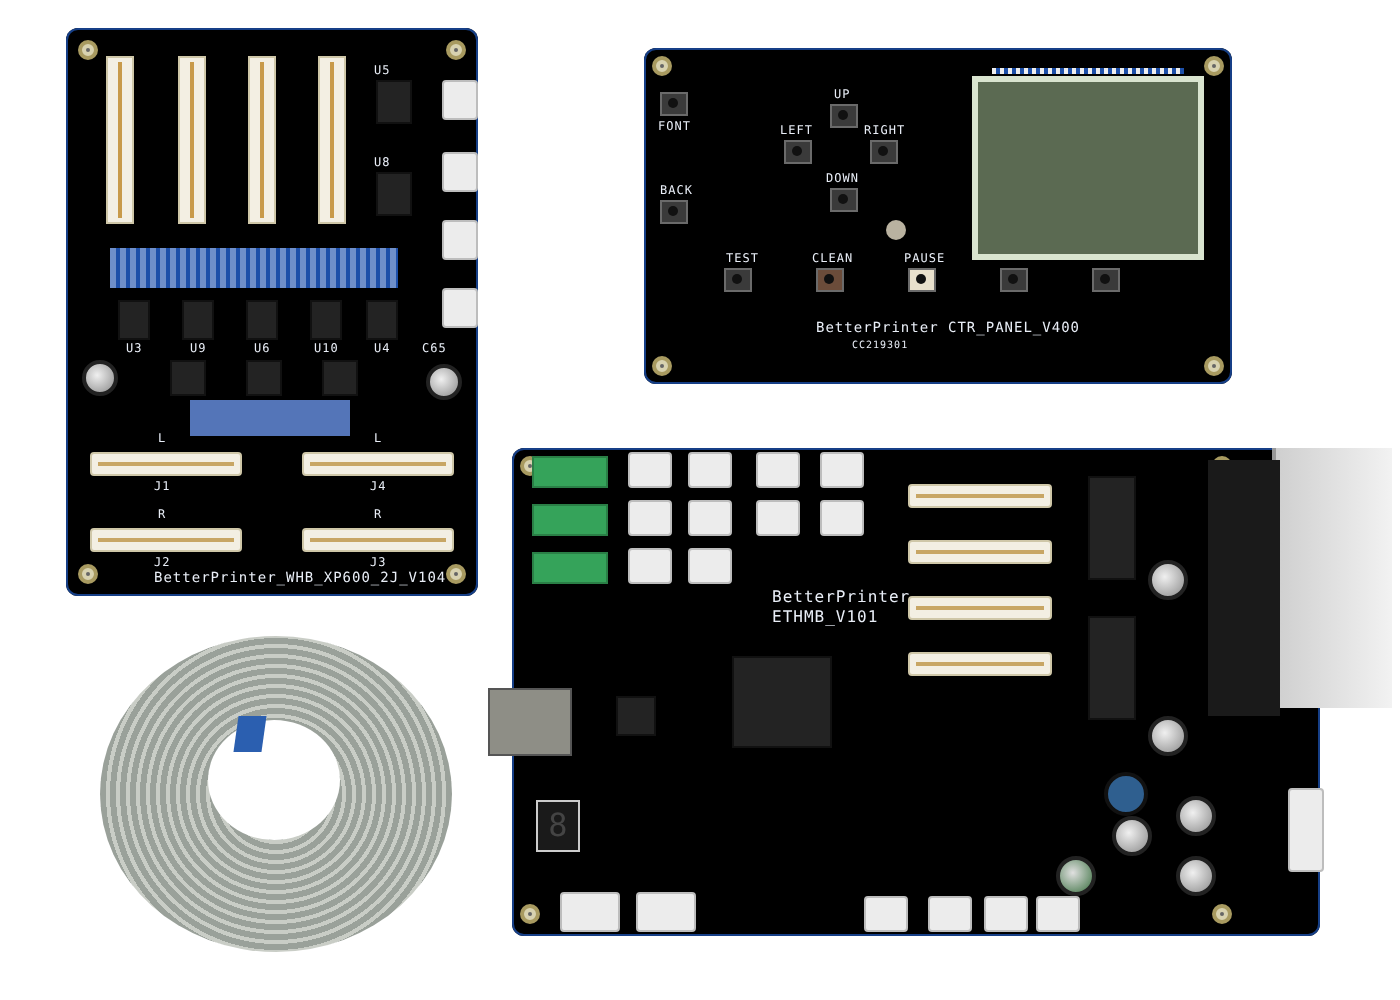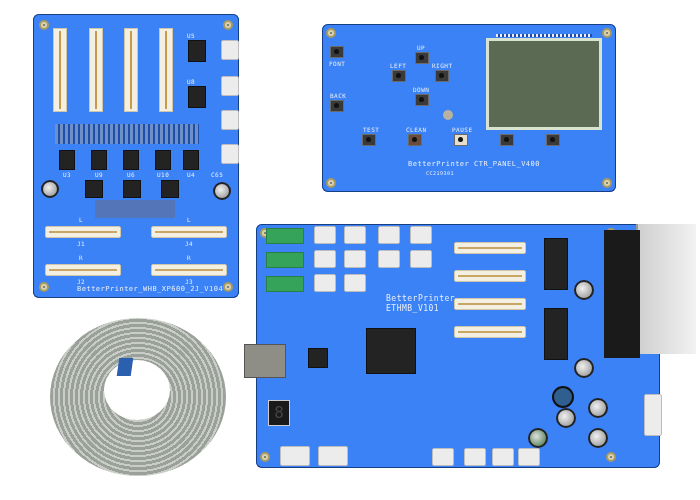--- a/index.html
+++ b/index.html
@@ -1,17 +1,17 @@
 <!DOCTYPE html>
 <html><head>
 <meta charset="utf-8">
 <style>
   html, body { margin: 0; padding: 0; background: #ffffff; }
   body { width: 700px; height: 500px; position: relative; overflow: hidden; font-family: "DejaVu Sans Mono", monospace; }
-  .pcb { position: absolute; background: #3b82f6; border-radius: 6px; box-shadow: 0 0 0 1px #163f87 inset; }
+  .pcb { position: absolute; background: #000000; border-radius: 6px; box-shadow: 0 0 0 1px #163f87 inset; }
   .hole { position: absolute; width: 10px; height: 10px; border-radius: 50%; background: #d8d2b0; border: 2px solid #a89a60; box-sizing: border-box; }
   .hole::after { content: ""; position: absolute; left: 2px; top: 2px; width: 2px; height: 2px; border-radius: 50%; background: #666; }
   .silk { position: absolute; color: #e9eef7; font-size: 6px; letter-spacing: 0.5px; white-space: nowrap; }
   .silk.big { font-size: 7px; }
   .slot { position: absolute; background: #f3efe3; border: 1px solid #cfc7a8; }
   .slot::after { content: ""; position: absolute; left: 40%; top: 2px; bottom: 2px; width: 2px; background: #c89a4a; }
   .hslot { position: absolute; background: #f3efe3; border: 1px solid #cfc7a8; border-radius: 2px; }
   .hslot::after { content: ""; position: absolute; left: 3px; right: 3px; top: 40%; height: 2px; background: #c8a664; }
   .chip { position: absolute; background: #232323; border: 1px solid #111; }
   .btn { position: absolute; width: 12px; height: 10px; background: #3a3a3a; border: 1px solid #6a6a6a; }

